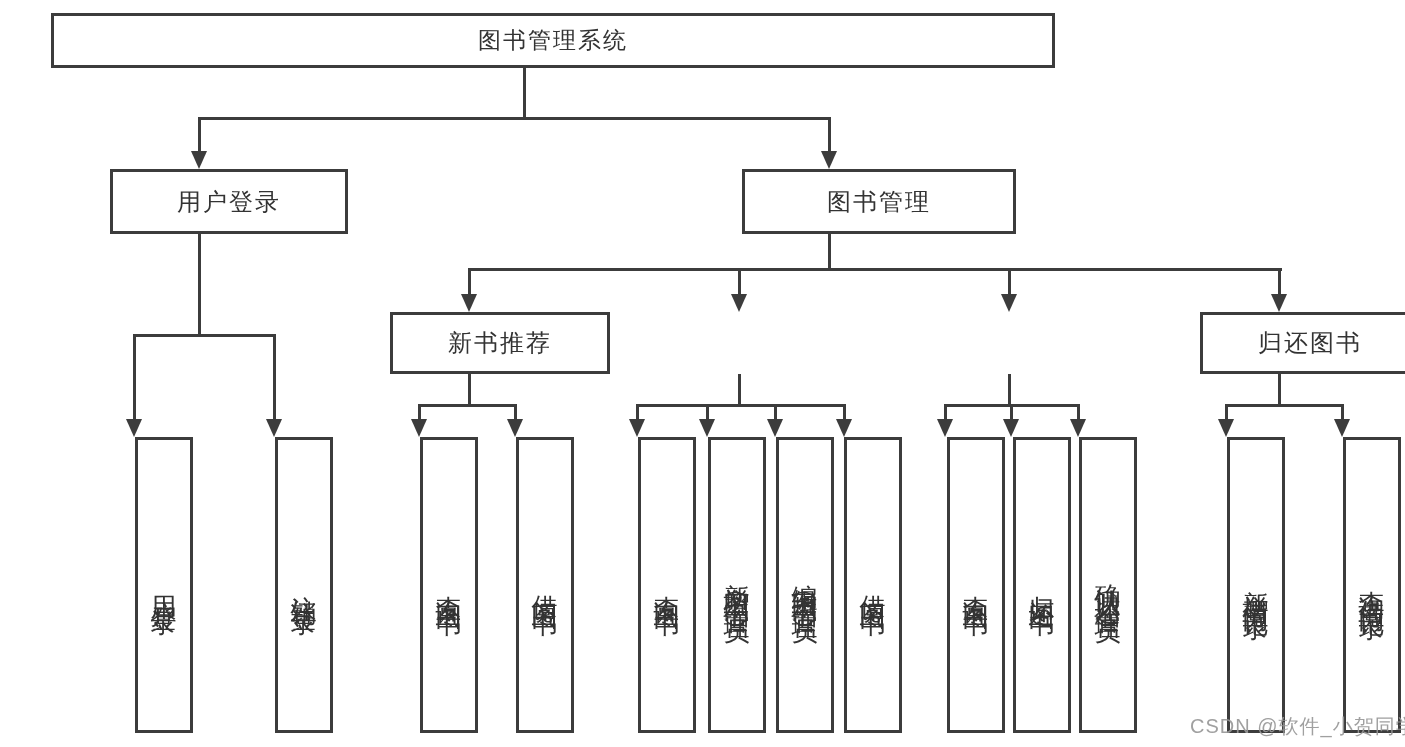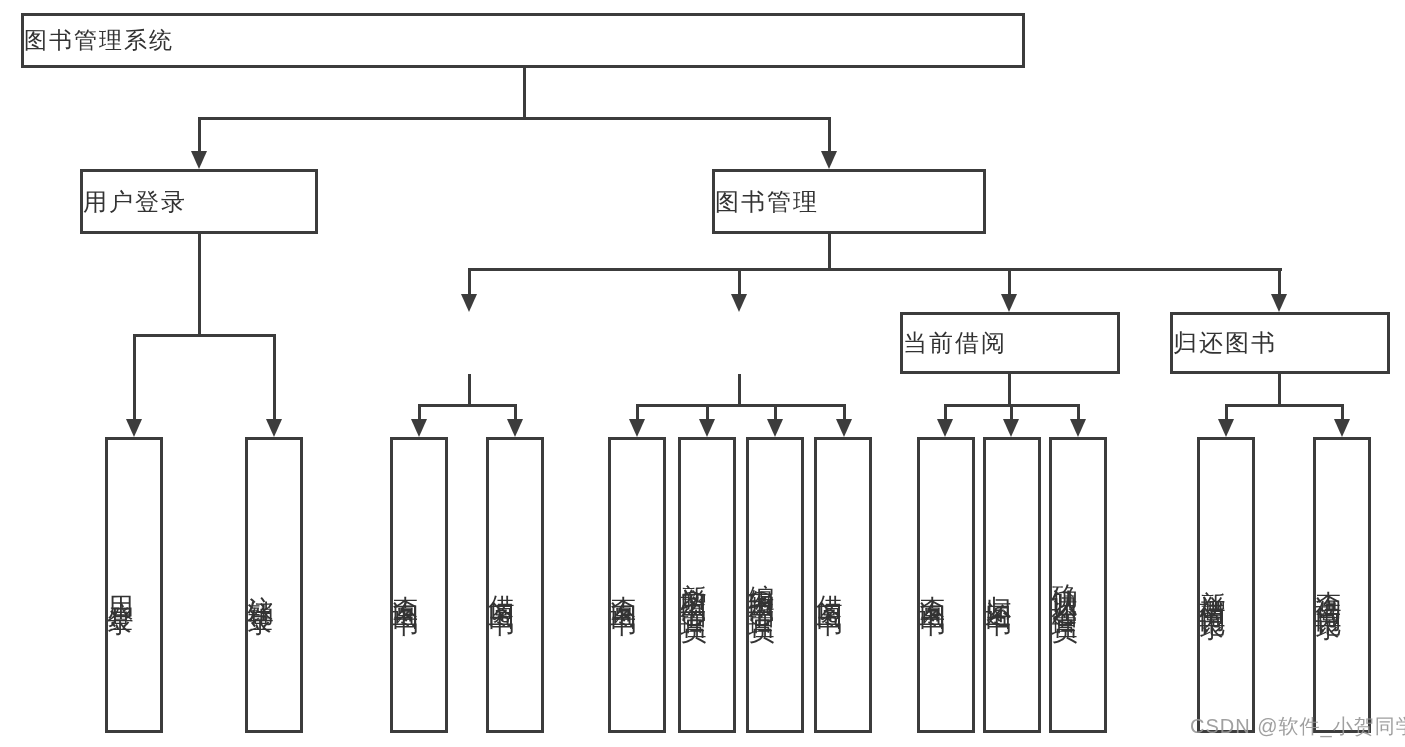--- a/index.html
+++ b/index.html
@@ -14,22 +14,23 @@
     background:var(--bg);
     font-family:"Liberation Sans","DejaVu Sans",sans-serif;
     color:var(--text);
     overflow:hidden;
   }
   .box{
     position:absolute;
     border:3px solid var(--line);
     background:var(--bg);
     box-sizing:border-box;
-    display:flex;align-items:center;justify-content:flex-start;
+    display:flex;align-items:center;justify-content:center;
     z-index:2;
+    margin-left:30px;
   }
   .h-label{font-size:24px;letter-spacing:2px;white-space:nowrap;}
   .root-label{font-size:23px;letter-spacing:2px;white-space:nowrap;}
   .v-label{
     writing-mode:vertical-rl;
     text-orientation:mixed;
     font-size:26px;
     letter-spacing:5px;
     line-height:1;
   }
@@ -120,22 +121,22 @@
     <span class="root-label">图书管理系统</span>
   </div>
 
   <div class="box" style="left:80px;top:169px;width:238px;height:65px;">
     <span class="h-label">用户登录</span>
   </div>
   <div class="box" style="left:712px;top:169px;width:274px;height:65px;">
     <span class="h-label">图书管理</span>
   </div>
 
-  <div class="box" style="left:900px;top:312px;width:220px;height:62px;">
-    <span class="h-label">当前借阅</span>
+  <div class="box" style="left:360px;top:312px;width:220px;height:62px;">
+    <span class="h-label">新书推荐</span>
   </div>
   <div class="box" style="left:1170px;top:312px;width:220px;height:62px;">
     <span class="h-label">归还图书</span>
   </div>
 
   <div class="box" style="left:105px;top:437px;width:58px;height:296px;">
     <span class="v-label">用户登录</span>
   </div>
   <div class="box" style="left:245px;top:437px;width:58px;height:296px;">
     <span class="v-label">注销登录</span>

